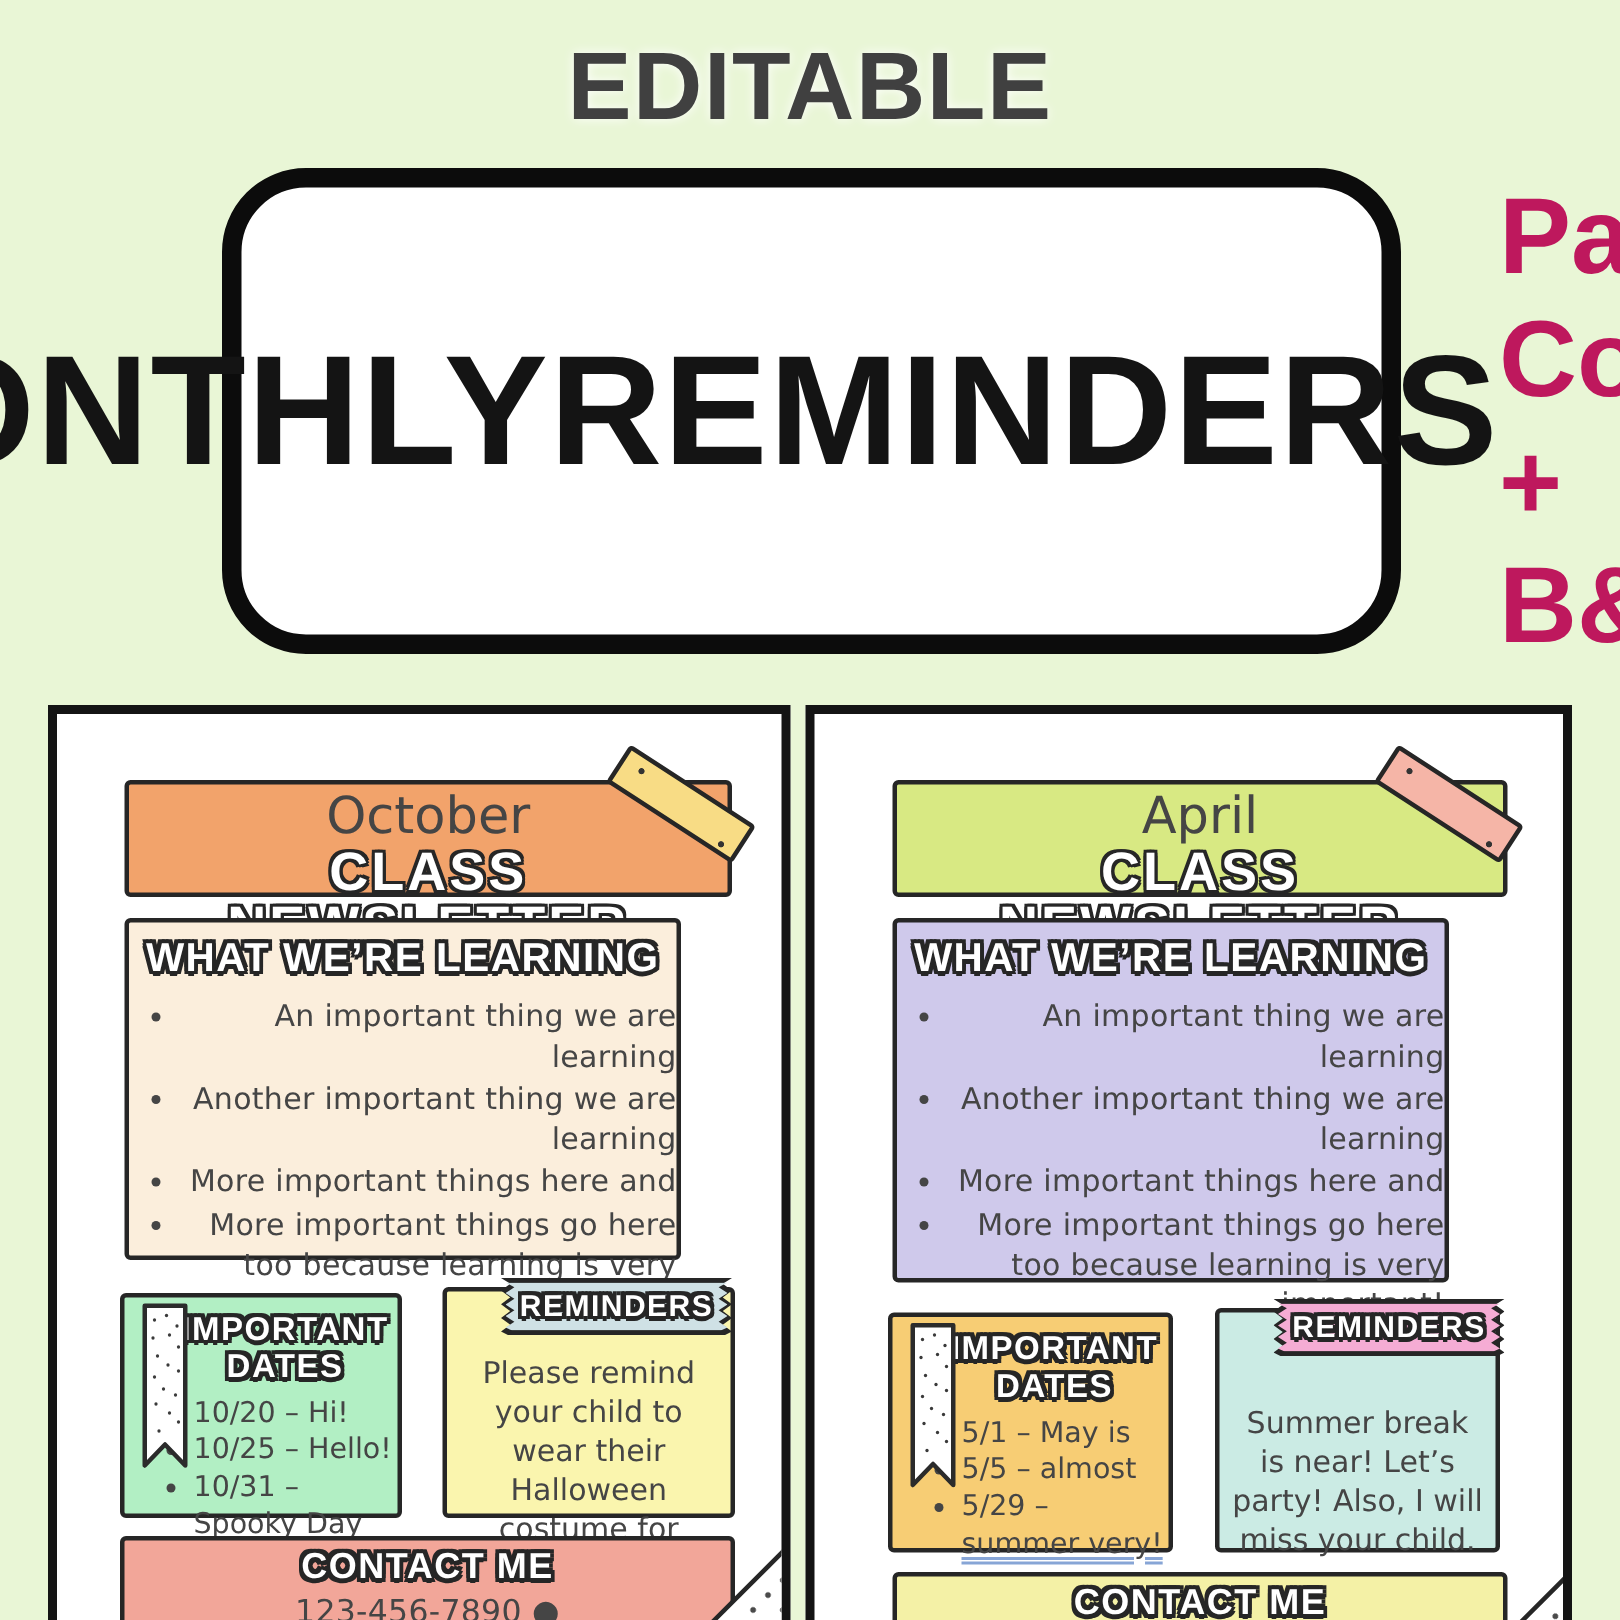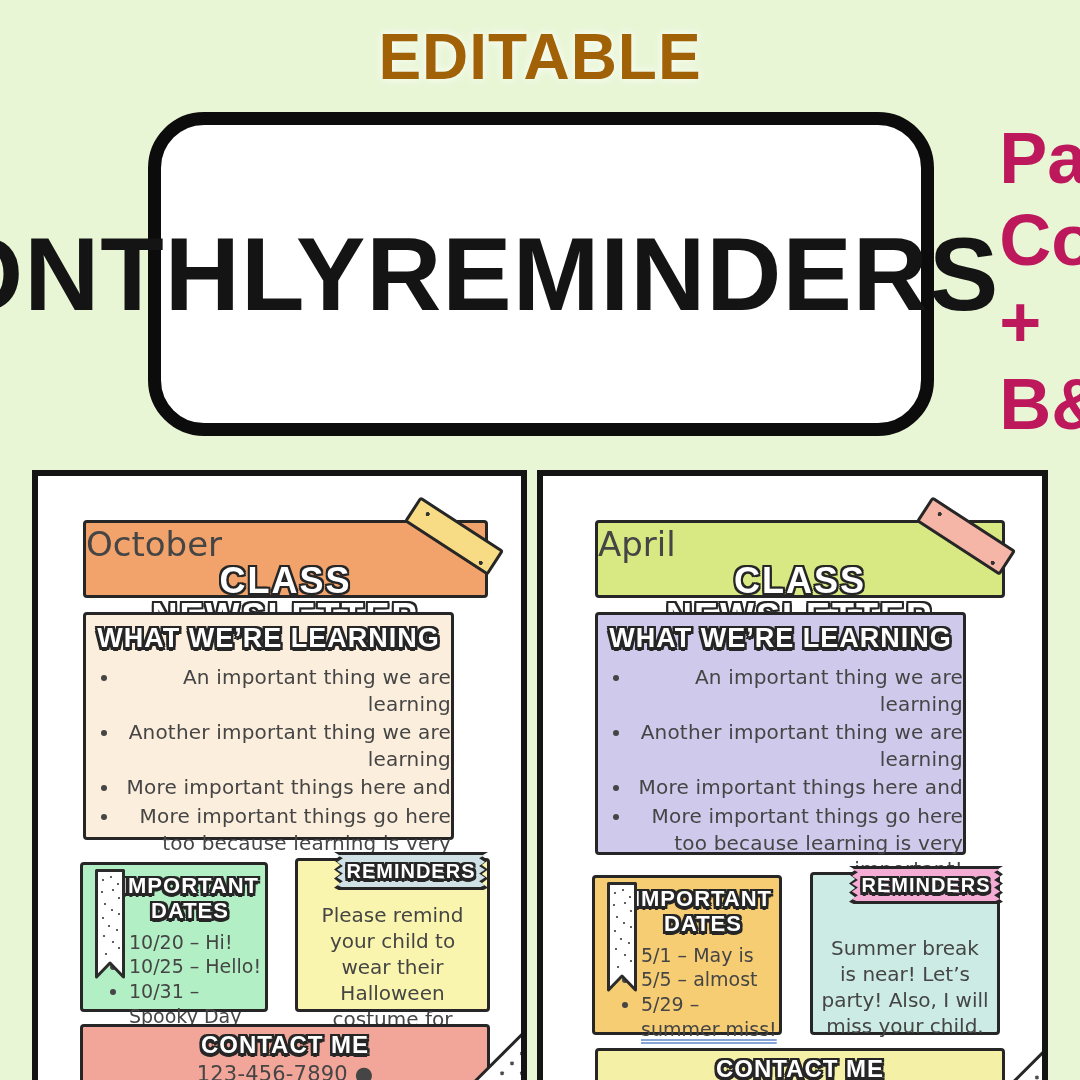--- a/index.html
+++ b/index.html
@@ -9,21 +9,21 @@
   *{box-sizing:border-box;margin:0;padding:0;}
   html,body{width:1080px;height:1080px;}
   body{
     position:relative;overflow:hidden;
     background:#E9F6D6;
     font-family:"Liberation Sans",sans-serif;
   }
   
   .kicker{
     position:absolute;left:0;top:20px;width:1080px;text-align:center;
-    font-size:64px;font-weight:900;letter-spacing:1px;color:#a16207;
+    font-size:64px;font-weight:900;letter-spacing:1px;color:#404040;
     text-shadow:0 0 8px rgba(255,255,255,.95);
   }
   .title-box{
     position:absolute;left:148px;top:112px;width:786px;height:324px;
     background:#ffffff;border:13px solid #0c0c0c;border-radius:56px;
     display:flex;flex-direction:row;align-items:center;justify-content:center;
   }
   .title-line{font-size:104px;font-weight:900;line-height:1.0;color:#141414;letter-spacing:1px;}
   .title-sub{font-size:72px;font-weight:700;color:#be185d;margin-top:14px;}
   
@@ -31,21 +31,21 @@
     position:absolute;top:470px;height:700px;background:#fff;
     border:6px solid #141414;overflow:hidden;
   }
   .p0{left:32px;width:495px;}
   .p1{left:537px;width:511px;}
   .page .box{position:absolute;border:3px solid var(--ink);border-radius:4px;}
   
   .header{left:45px;top:44px;width:405px;height:78px;background:var(--header-bg);border-radius:6px;}
   .p1 .header{left:52px;width:410px;}
   .month{
-    font-size:34px;line-height:1.1;margin-top:3px;color:#333;
+    text-align:center;font-size:34px;line-height:1.1;margin-top:3px;color:#333;
     font-family:"DejaVu Sans",sans-serif;
   }
   .header-label{
     text-align:center;font-size:36px;letter-spacing:2px;line-height:1.0;
     font-weight:700;color:#fff;
     text-shadow:-2px -2px 0 var(--ink),2px -2px 0 var(--ink),-2px 2px 0 var(--ink),
       2px 2px 0 var(--ink),-2px 0 0 var(--ink),2px 0 0 var(--ink),
       0 -2px 0 var(--ink),0 2px 0 var(--ink);
   }
   .bubble{
@@ -213,21 +213,21 @@
           <circle cx="11" cy="68" r="1.1"></circle>
             <circle cx="20" cy="74" r="1.1"></circle>
             <circle cx="26" cy="80" r="1.1"></circle>
           <circle cx="13" cy="86" r="1.1"></circle>
         </g>
       </svg>
       <div class="dates-title bubble">IMPORTANT DATES</div>
       <ul class="dates-list hand">
           <li>5/1 – May is</li>
           <li>5/5 – almost</li>
-          <li>5/29 – <span class="link-underline">summer miss!</span></li>
+          <li>5/29 – <span class="link-underline">summer very!</span></li>
         </ul>
     </div>
 
     <div class="box reminders">
       <div class="tape-zz">
         <div class="zz-outer"></div>
         <div class="zz-inner"></div>
         <div class="zz-label bubble">REMINDERS</div>
       </div>
       <div class="reminders-text hand">Summer break is near! Let’s party! Also, I will miss your child.</div>

